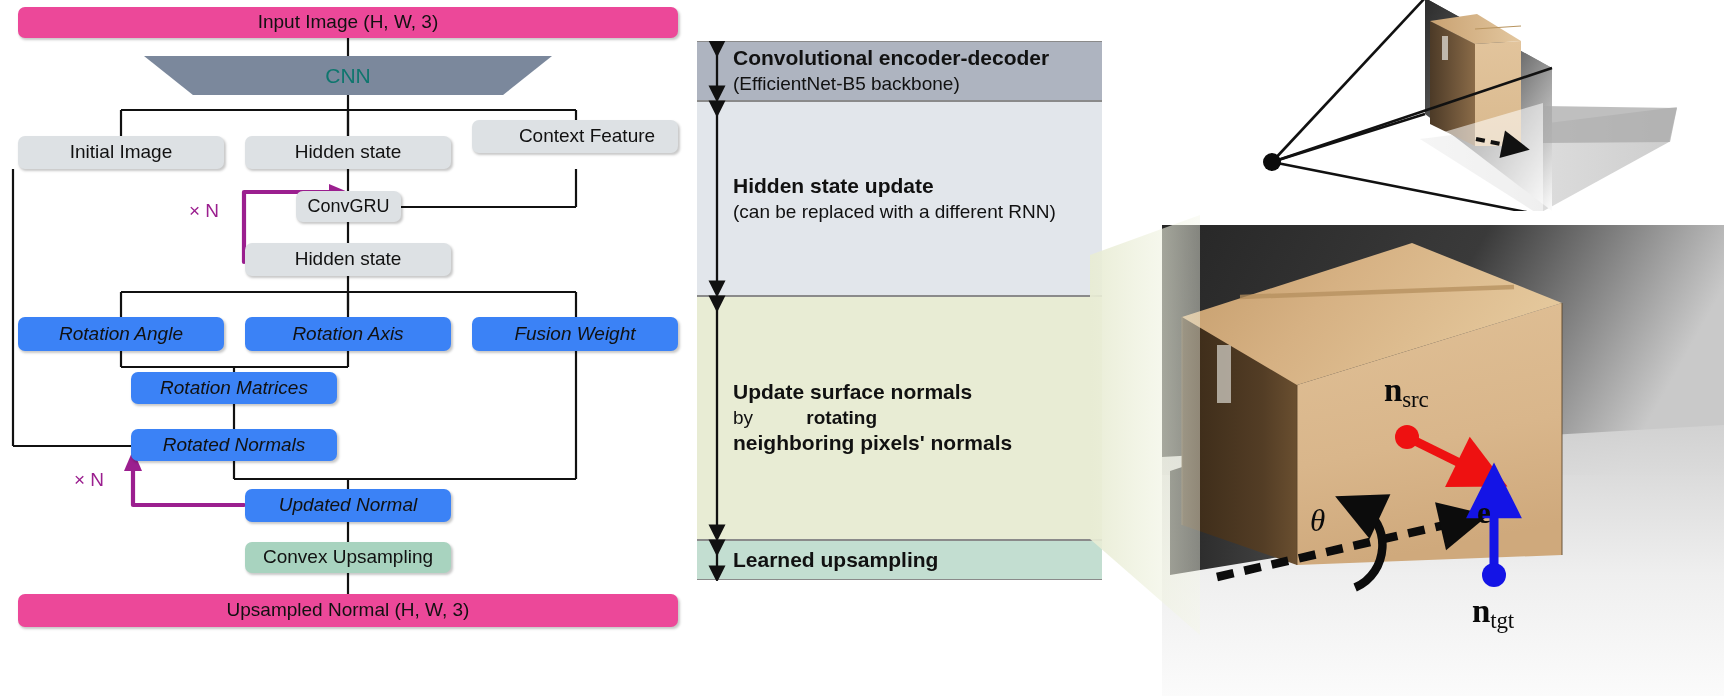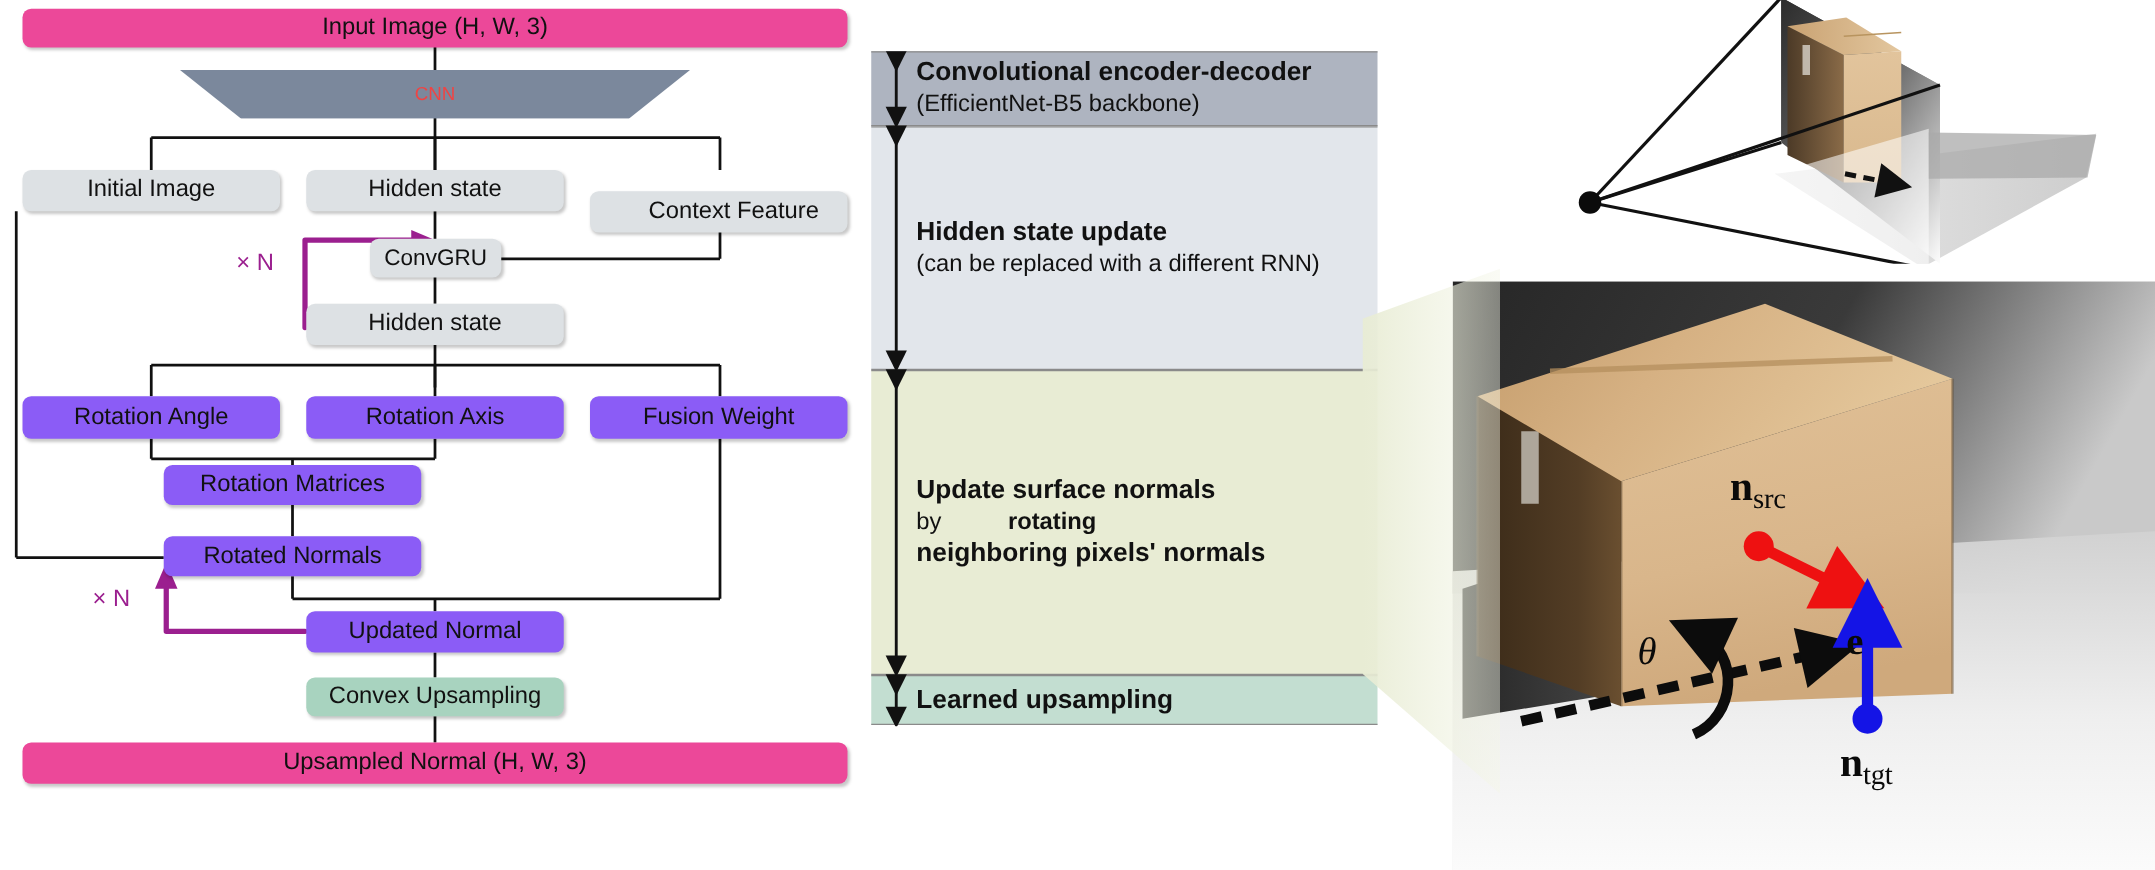--- a/index.html
+++ b/index.html
@@ -19,33 +19,33 @@
     display:flex;align-items:center;justify-content:center;
     border-radius:7px;
     font-size:19px;line-height:1.1;
     white-space:nowrap;
     box-shadow:1.5px 2px 2.5px rgba(0,0,0,0.22);
     color:#111;
     z-index:3;
   }
   .n-grey{background:#ec4899;}
   .n-blue{background:#dde1e4;}
-  .n-olive{background:#8b5cf6;}
+  .n-olive{background:#3b82f6;font-style:italic;}
   .n-green{background:#a8d3bf;}
 
   .trapz{position:absolute;z-index:3;}
   .trapz .shape{
     position:absolute;inset:0;background:#7b889c;
     clip-path:polygon(12% 0%,88% 0%,100% 100%,0% 100%);
     transform:scaleY(-1);
     box-shadow:1px 2px 3px rgba(0,0,0,0.2);
   }
   .trapz .lbl{
     position:absolute;inset:0;display:flex;align-items:center;justify-content:center;
-    font-size:15px;color:#ef4444;
+    font-size:21px;color:#0f766e;
   }
 
   .xn{
     position:absolute;color:#9b1f8f;font-size:19px;z-index:4;
     font-family:"Liberation Sans",sans-serif;
   }
 
   
   #stages{left:697px;top:41px;width:405px;height:672px;}
   .stage{
@@ -148,21 +148,21 @@
     <div class="shape"></div>
     <div class="lbl">CNN</div>
   </div>
 
   <div class="node n-blue" style="left:18px;top:136px;width:206px;height:33px;">
     <span>Initial Image</span>
   </div>
   <div class="node n-blue" style="left:245px;top:136px;width:206px;height:33px;">
     <span>Hidden state</span>
   </div>
-  <div class="node n-blue" style="left:472px;top:153px;width:206px;height:33px;padding-left:24px;">
+  <div class="node n-blue" style="left:472px;top:120px;width:206px;height:33px;padding-left:24px;">
     <span>Context Feature</span>
   </div>
 
   <div class="node n-blue" style="left:296px;top:191px;width:105px;height:31px;font-size:18px;">
     <span>ConvGRU</span>
   </div>
 
   <div class="node n-blue" style="left:245px;top:243px;width:206px;height:33px;">
     <span>Hidden state</span>
   </div>

